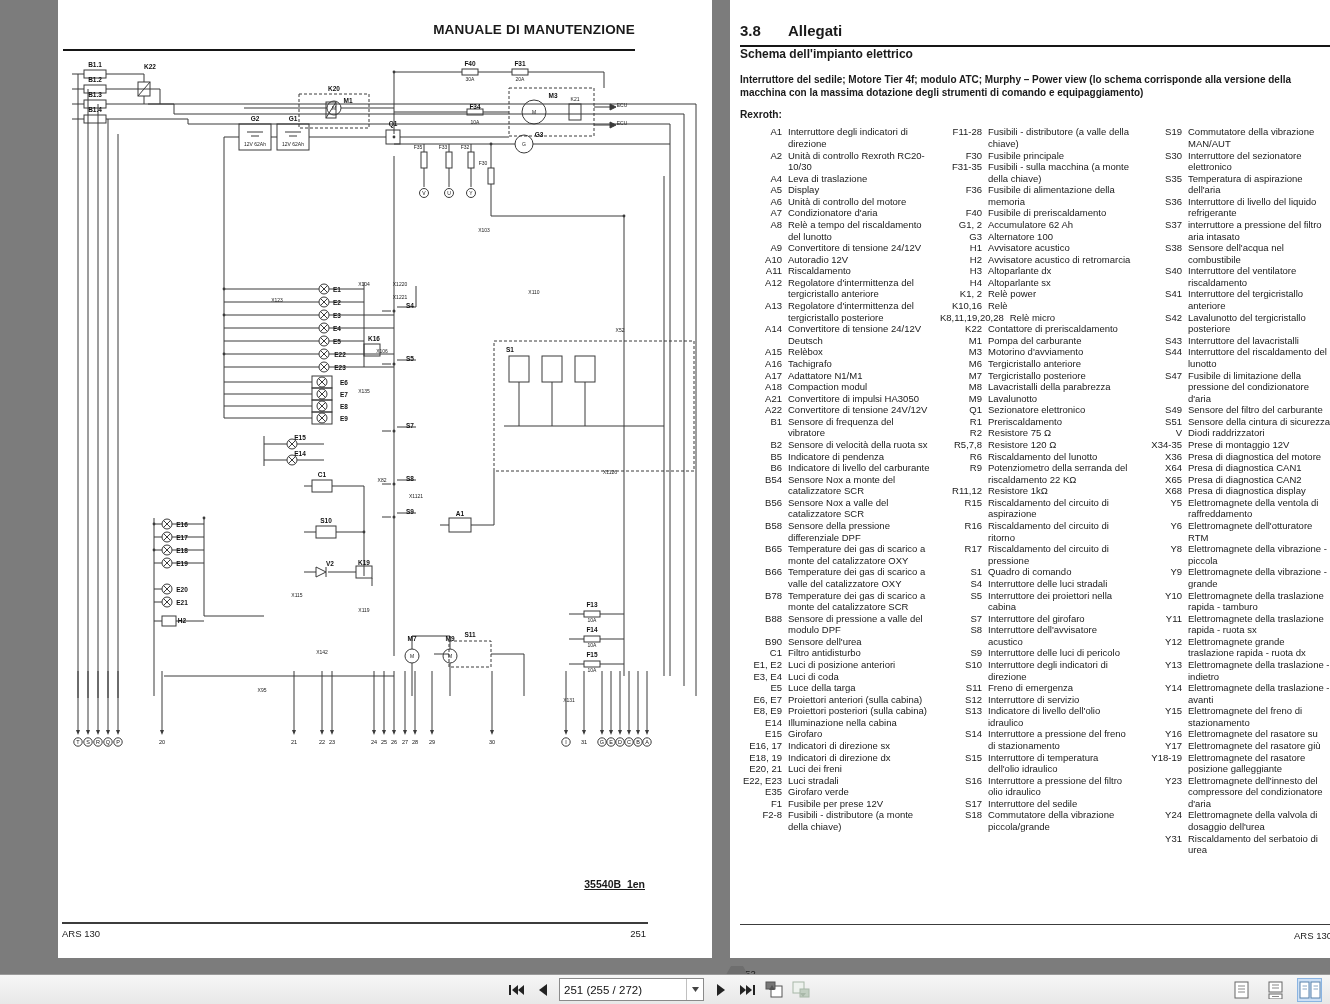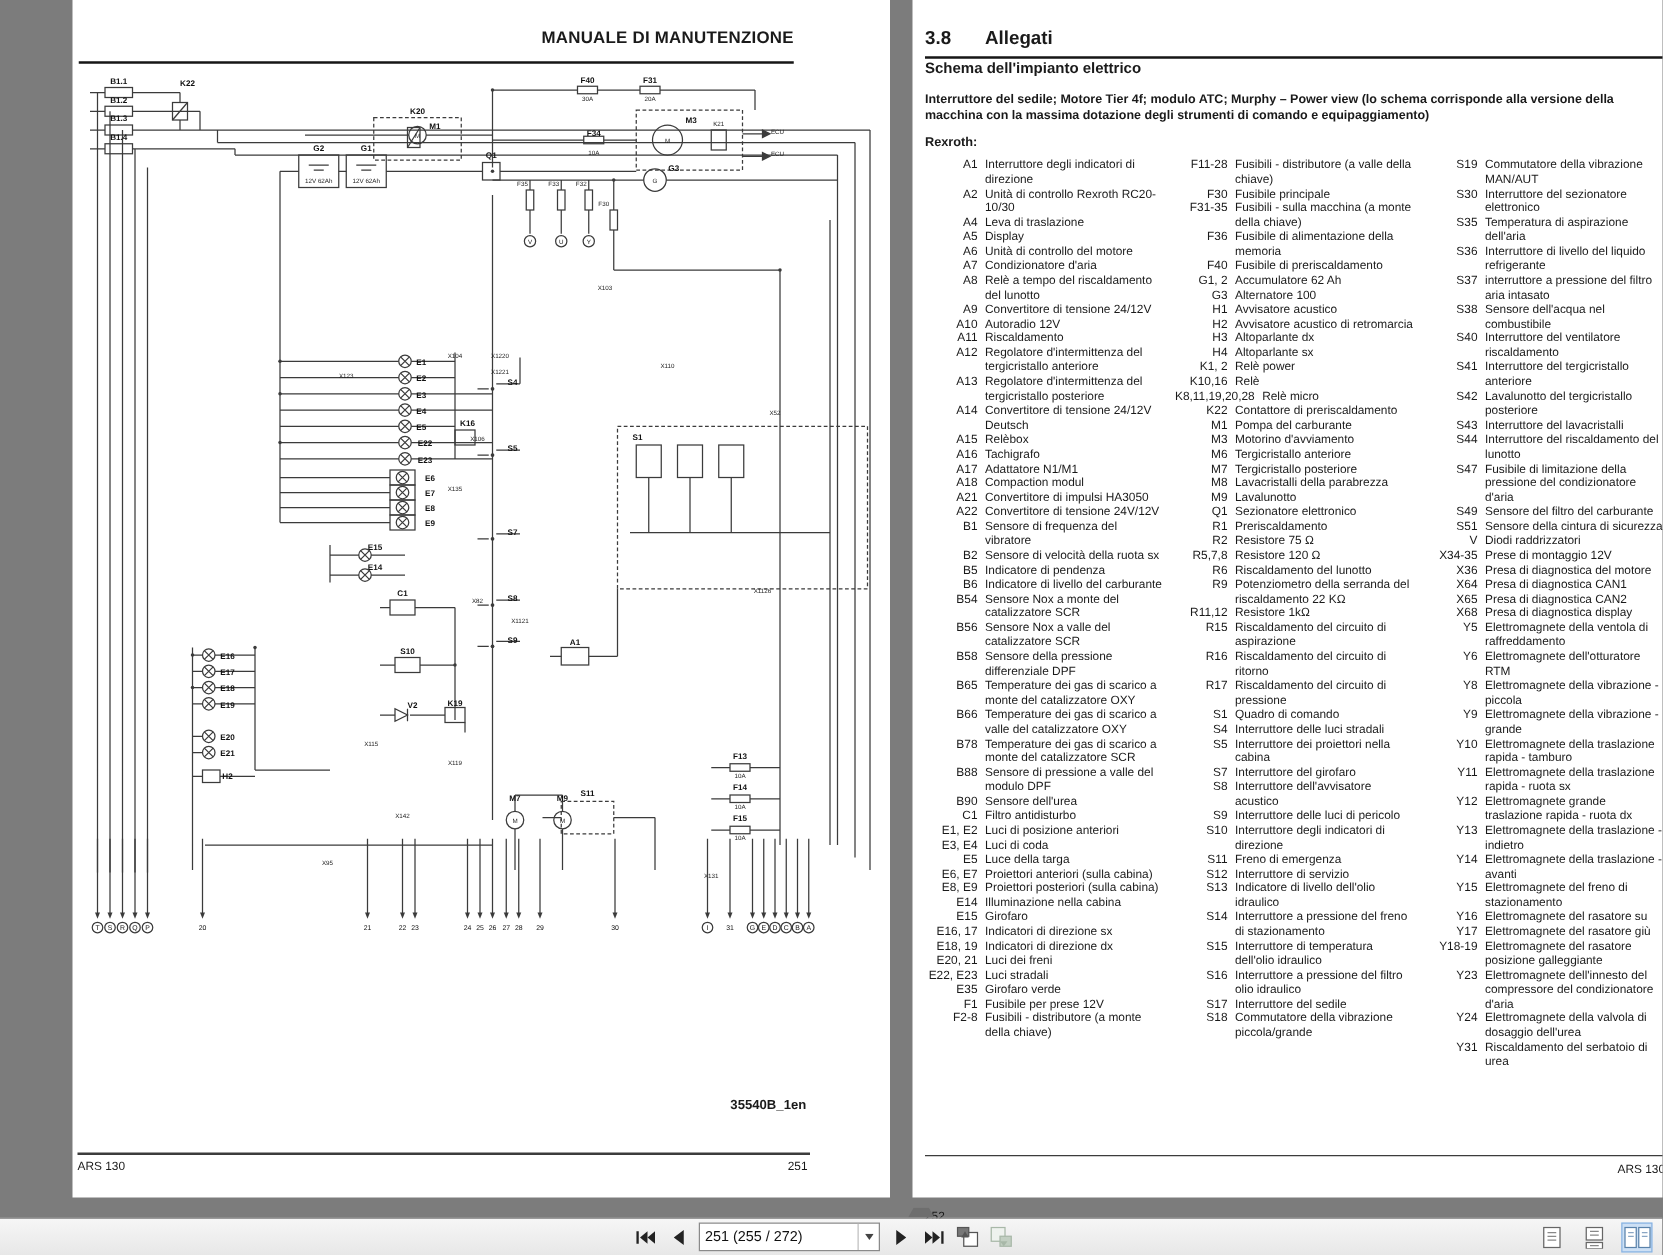--- a/index.html
+++ b/index.html
@@ -9,21 +9,21 @@
     font-family:"Liberation Sans",sans-serif;color:#1a1a1a;
   }
   .page{position:absolute;top:0;background:#ffffff;height:958px;}
   .page-left{left:58px;width:654px;}
   .page-right{left:730px;width:600px;padding-left:16px;}
 
   
   .lp-header{position:absolute;left:5px;right:77px;top:22px;border-bottom:2px solid #161616;
     padding-bottom:12px;text-align:right;font-weight:bold;font-size:13.5px;letter-spacing:.2px;}
   .schematic{position:absolute;left:6px;top:56px;}
-  .figcode{position:absolute;right:67px;top:878px;font-weight:bold;font-size:10.5px;}
+  .figcode{position:absolute;right:67px;top:878px;font-weight:bold;font-size:10.5px;text-decoration:underline;}
   .lp-footline{position:absolute;left:4px;right:64px;top:922px;border-top:2px solid #3c3c3c;}
   .lp-foot-l{position:absolute;left:4px;top:928px;font-size:9.5px;}
   .lp-foot-r{position:absolute;right:66px;top:928px;font-size:9.5px;}
 
   
   .rp-inner{position:absolute;left:10px;right:14px;top:22px;}
   .rp-heading{display:flex;align-items:baseline;border-bottom:2px solid #161616;padding-bottom:6px;}
   .rp-hnum{font-weight:bold;font-size:15px;width:48px;}
   .rp-htitle{font-weight:bold;font-size:15px;}
   .rp-sub{font-weight:bold;font-size:12px;}

